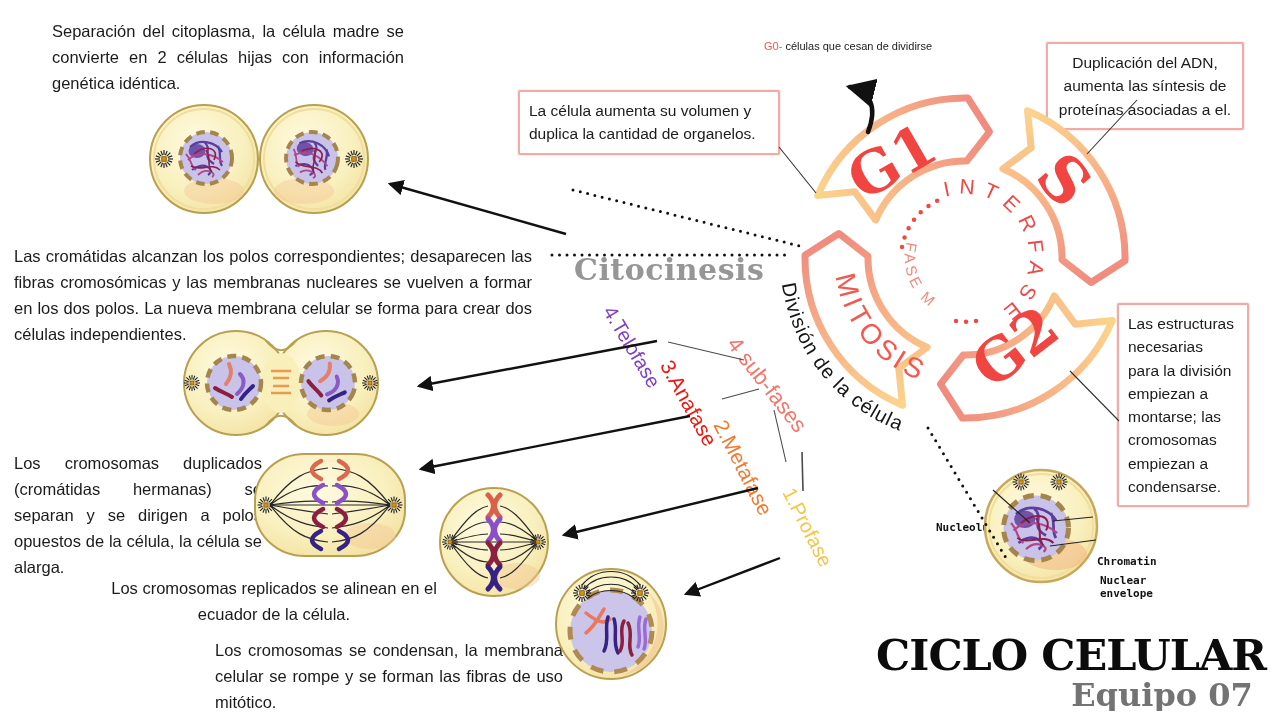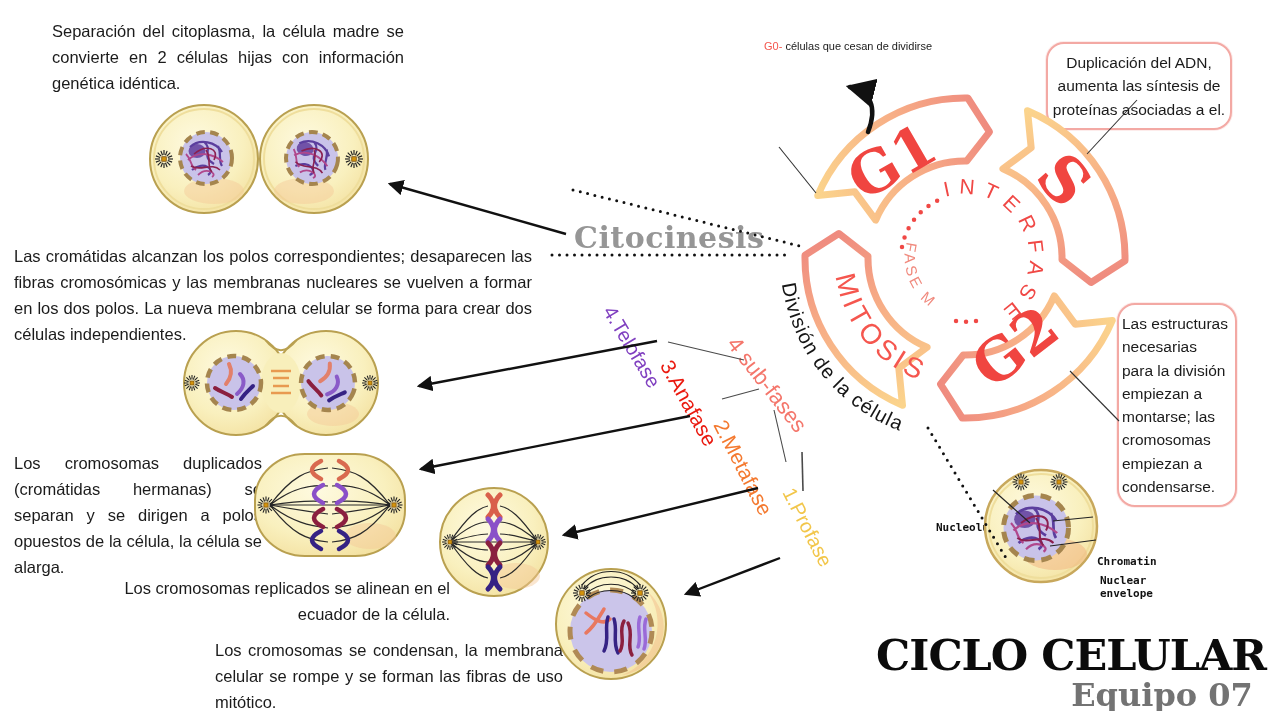--- a/index.html
+++ b/index.html
@@ -1,23 +1,23 @@
 <!DOCTYPE html>
 <html><head>
 <meta charset="utf-8">
 <style>
   html,body{margin:0;padding:0;background:#fff;}
   #canvas{position:relative;width:1280px;height:711px;background:#ffffff;overflow:hidden;
           font-family:"Liberation Sans",sans-serif;color:#1b1b1b;}
   .abs{position:absolute;}
   .para{font-size:16.5px;line-height:1.58;text-align:justify;color:#1b1b1b;}
-  .callout{border:2px solid #F3A9A4;border-radius:18px;background:#fff;padding:7px 3px;
+  .callout{border:2px solid #F3A9A4;border-radius:2px;background:#fff;padding:7px 9px;
            font-size:15.5px;line-height:1.5;color:#1b1b1b;box-shadow:0 0 0 1px #fdeceb;}
   .rot{transform-origin:0 0;white-space:nowrap;font-weight:500;}
-  .citoc{font-family:"DejaVu Serif",serif;font-weight:bold;font-size:30px;color:#969696;letter-spacing:.5px;}
+  .citoc{font-family:"DejaVu Serif",serif;font-weight:bold;font-size:30px;color:#969696;letter-spacing:.5px;margin-top:32px;}
   .g0line{font-size:11px;line-height:1.55;color:#1b1b1b;margin-left:16px;}
   .g0pref{color:#F4564E;}
   .bigtitle{font-family:"DejaVu Serif",serif;font-weight:bold;font-size:43px;letter-spacing:-1px;color:#0b0b0b;white-space:nowrap;text-align:center;}
   .team{font-family:"DejaVu Serif",serif;font-weight:bold;font-size:32px;color:#737373;text-align:center;}
   .mono{font-family:"DejaVu Sans Mono",monospace;font-size:11px;font-weight:bold;color:#111;line-height:1.15;margin-top:44px;}
   svg{overflow:visible;}
 </style>
 </head>
 <body>
 
@@ -78,29 +78,30 @@
       <g id="vchrom" fill="none" stroke-linecap="round">
         <path d="M7,-9 C-5,-3 -5,3 7,9"></path>
       </g>
     </defs>
   </svg>
 
   
   <div class="abs para" style="left:52px;top:18px;width:352px">Separación del citoplasma, la célula madre se convierte en 2 células hijas con información genética idéntica.</div>
   <div class="abs para" style="left:14px;top:243px;width:518px">Las cromátidas alcanzan los polos correspondientes; desaparecen las fibras cromosómicas  y las membranas nucleares se vuelven a formar en los dos polos. La nueva membrana celular se forma para crear dos células independientes.</div>
   <div class="abs para" style="left:14px;top:450px;width:248px">Los cromosomas duplicados (cromátidas hermanas) se separan y se dirigen a polos opuestos de la célula, la célula se alarga.</div>
-  <div class="abs para" style="left:98px;top:575px;width:352px;text-align:right">Los cromosomas replicados se alinean en el ecuador de la célula.</div>
+  <div class="abs para" style="left:98px;top:575px;width:352px;text-align:center">Los cromosomas replicados se alinean en el ecuador de la célula.</div>
   <div class="abs para" style="left:215px;top:637px;width:348px">Los cromosomas se condensan, la membrana celular se rompe y se forman las fibras de uso mitótico.</div>
 
   
   <div class="abs g0line" style="left:748px;top:38px;width:208px">
     <span class="g0pref">G0-</span><span> células que cesan de dividirse</span>
   </div>
 
   
+  <div class="abs callout" style="left:518px;top:90px;width:240px">La célula aumenta su volumen y duplica la cantidad de organelos.</div>
   <div class="abs callout" style="left:1046px;top:42px;width:176px;text-align:center">Duplicación del ADN, aumenta las síntesis de proteínas asociadas a el.</div>
   <div class="abs callout" style="left:1117px;top:303px;width:110px">Las estructuras necesarias para  la división empiezan a montarse; las cromosomas empiezan a condensarse.</div>
 
   
   <div class="abs citoc" style="left:574px;top:220px">Citocinesis</div>
 
   
   <div class="abs rot" style="left:618px;top:302px;transform:rotate(59deg);color:#8040C0;font-size:20px">4.Telofase</div>
   <div class="abs rot" style="left:676px;top:356px;transform:rotate(61deg);color:#EA1A10;font-size:21px">3.Anafase</div>
   <div class="abs rot" style="left:730px;top:416px;transform:rotate(63deg);color:#F4792F;font-size:21px">2.Metafase</div>

